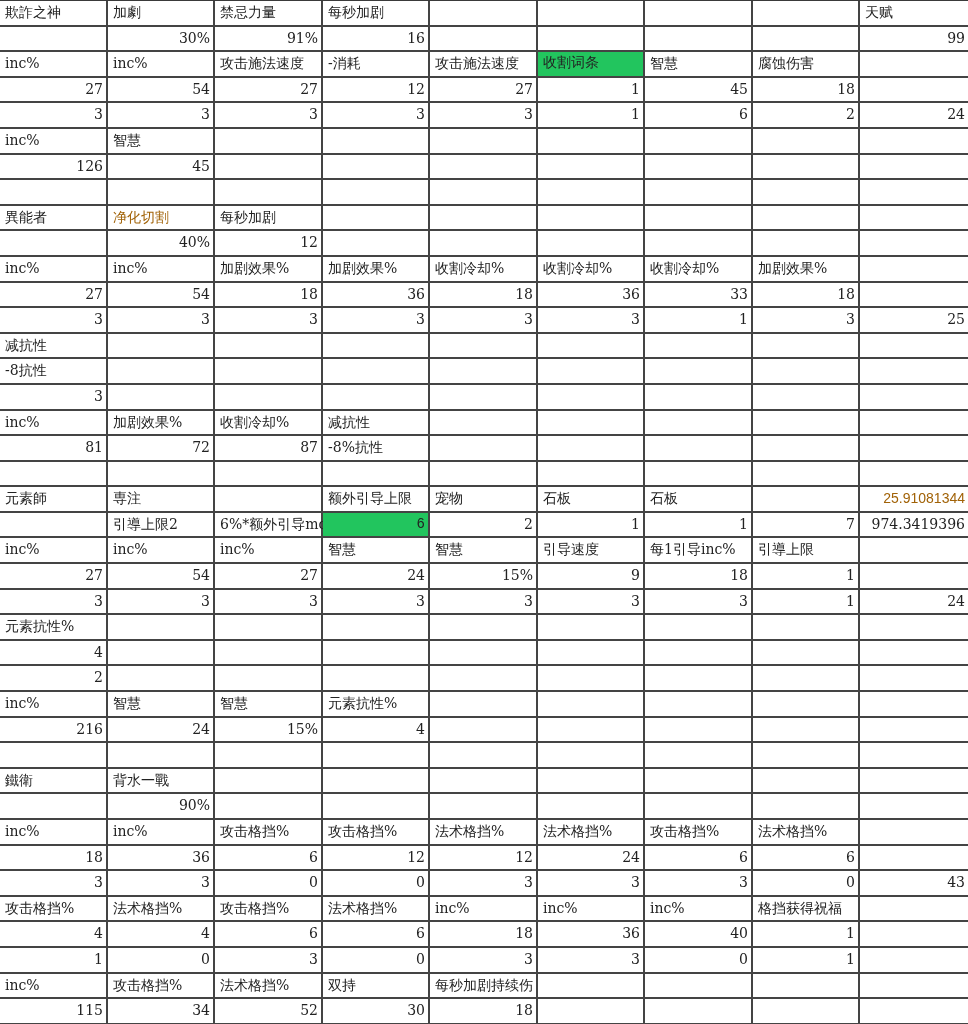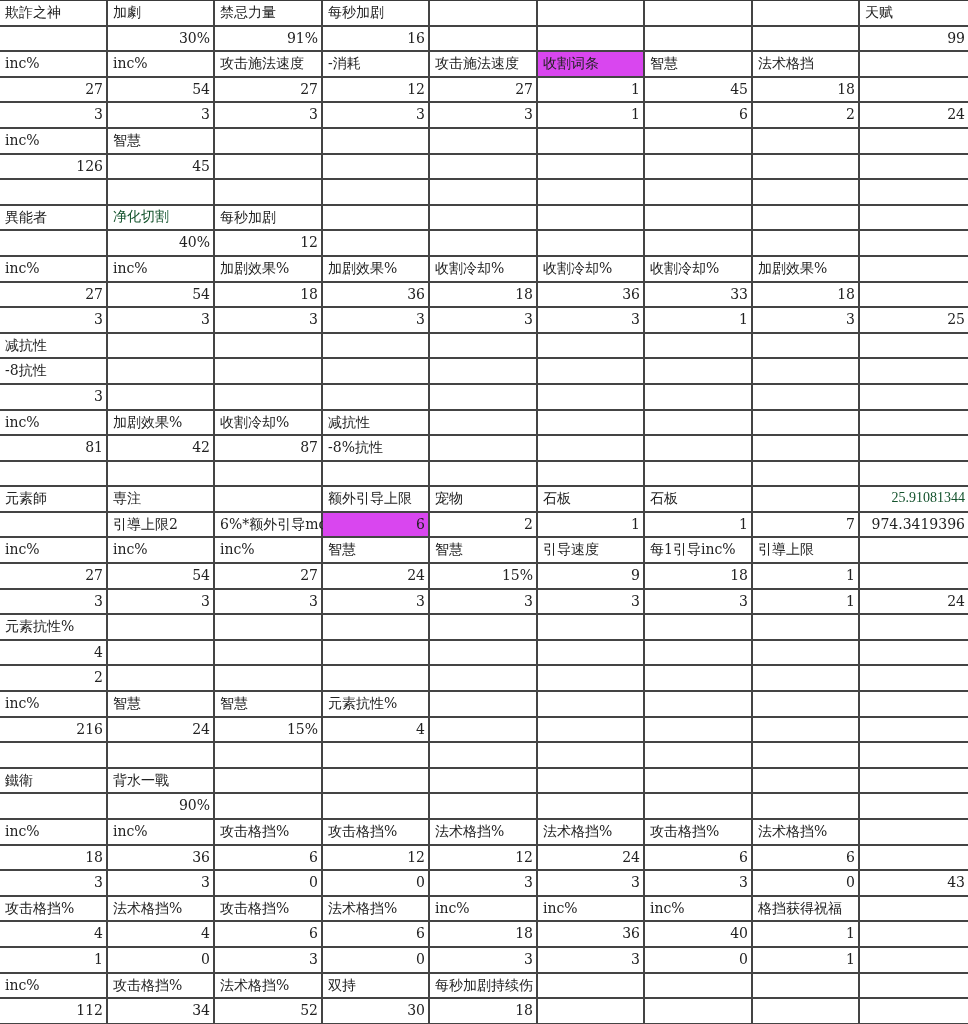--- a/index.html
+++ b/index.html
@@ -22,23 +22,23 @@
     color: #222;
     line-height: 22px;
     padding: 0 4px;
     white-space: nowrap;
     overflow: hidden;
     background: #fff;
   }
   .cell.col-last { border-right: none; }
   .cell.num { text-align: right; padding-right: 3px; }
   .cell.txt { text-align: left; padding-left: 5px; }
-  .cell.sans { font-family: Liberation Serif, serif; color: #14532d; }
+  .cell.sans { font-family: Liberation Sans, sans-serif; color: #a16207; }
   .cell.overflow { overflow: visible; position: relative; z-index: 1; background: transparent; }
-  .cell.clip-bg { position: relative; z-index: 2; background: #d946ef; }
+  .cell.clip-bg { position: relative; z-index: 2; background: #22c55e; font-family: Liberation Mono, monospace; }
 </style>
 </head>
 <body>
 
 <div class="sheet" id="sheet">
     <div class="cell txt">欺詐之神</div>
     <div class="cell txt">加劇</div>
     <div class="cell txt">禁忌力量</div>
     <div class="cell txt">每秒加剧</div>
     <div class="cell txt"></div>
@@ -55,21 +55,21 @@
     <div class="cell txt"></div>
     <div class="cell txt"></div>
     <div class="cell col-last num">99</div>
     <div class="cell txt">inc%</div>
     <div class="cell txt">inc%</div>
     <div class="cell txt">攻击施法速度</div>
     <div class="cell txt">-消耗</div>
     <div class="cell txt overflow">攻击施法速度</div>
     <div class="cell txt clip-bg">收割词条</div>
     <div class="cell txt">智慧</div>
-    <div class="cell txt">法术格挡</div>
+    <div class="cell txt">腐蚀伤害</div>
     <div class="cell col-last txt"></div>
     <div class="cell num">27</div>
     <div class="cell num">54</div>
     <div class="cell num">27</div>
     <div class="cell num">12</div>
     <div class="cell num">27</div>
     <div class="cell num">1</div>
     <div class="cell num">45</div>
     <div class="cell num">18</div>
     <div class="cell col-last txt"></div>
@@ -184,21 +184,21 @@
     <div class="cell txt">inc%</div>
     <div class="cell txt">加剧效果%</div>
     <div class="cell txt">收割冷却%</div>
     <div class="cell txt">减抗性</div>
     <div class="cell txt"></div>
     <div class="cell txt"></div>
     <div class="cell txt"></div>
     <div class="cell txt"></div>
     <div class="cell col-last txt"></div>
     <div class="cell num">81</div>
-    <div class="cell num">42</div>
+    <div class="cell num">72</div>
     <div class="cell num">87</div>
     <div class="cell txt">-8%抗性</div>
     <div class="cell txt"></div>
     <div class="cell txt"></div>
     <div class="cell txt"></div>
     <div class="cell txt"></div>
     <div class="cell col-last txt"></div>
     <div class="cell txt"></div>
     <div class="cell txt"></div>
     <div class="cell txt"></div>
@@ -381,21 +381,21 @@
     <div class="cell col-last txt"></div>
     <div class="cell txt">inc%</div>
     <div class="cell txt">攻击格挡%</div>
     <div class="cell txt">法术格挡%</div>
     <div class="cell txt">双持</div>
     <div class="cell txt overflow">每秒加剧持续伤</div>
     <div class="cell txt"></div>
     <div class="cell txt"></div>
     <div class="cell txt"></div>
     <div class="cell col-last txt"></div>
-    <div class="cell num">112</div>
+    <div class="cell num">115</div>
     <div class="cell num">34</div>
     <div class="cell num">52</div>
     <div class="cell num">30</div>
     <div class="cell num">18</div>
     <div class="cell txt"></div>
     <div class="cell txt"></div>
     <div class="cell txt"></div>
     <div class="cell col-last txt"></div>
   </div>
 

